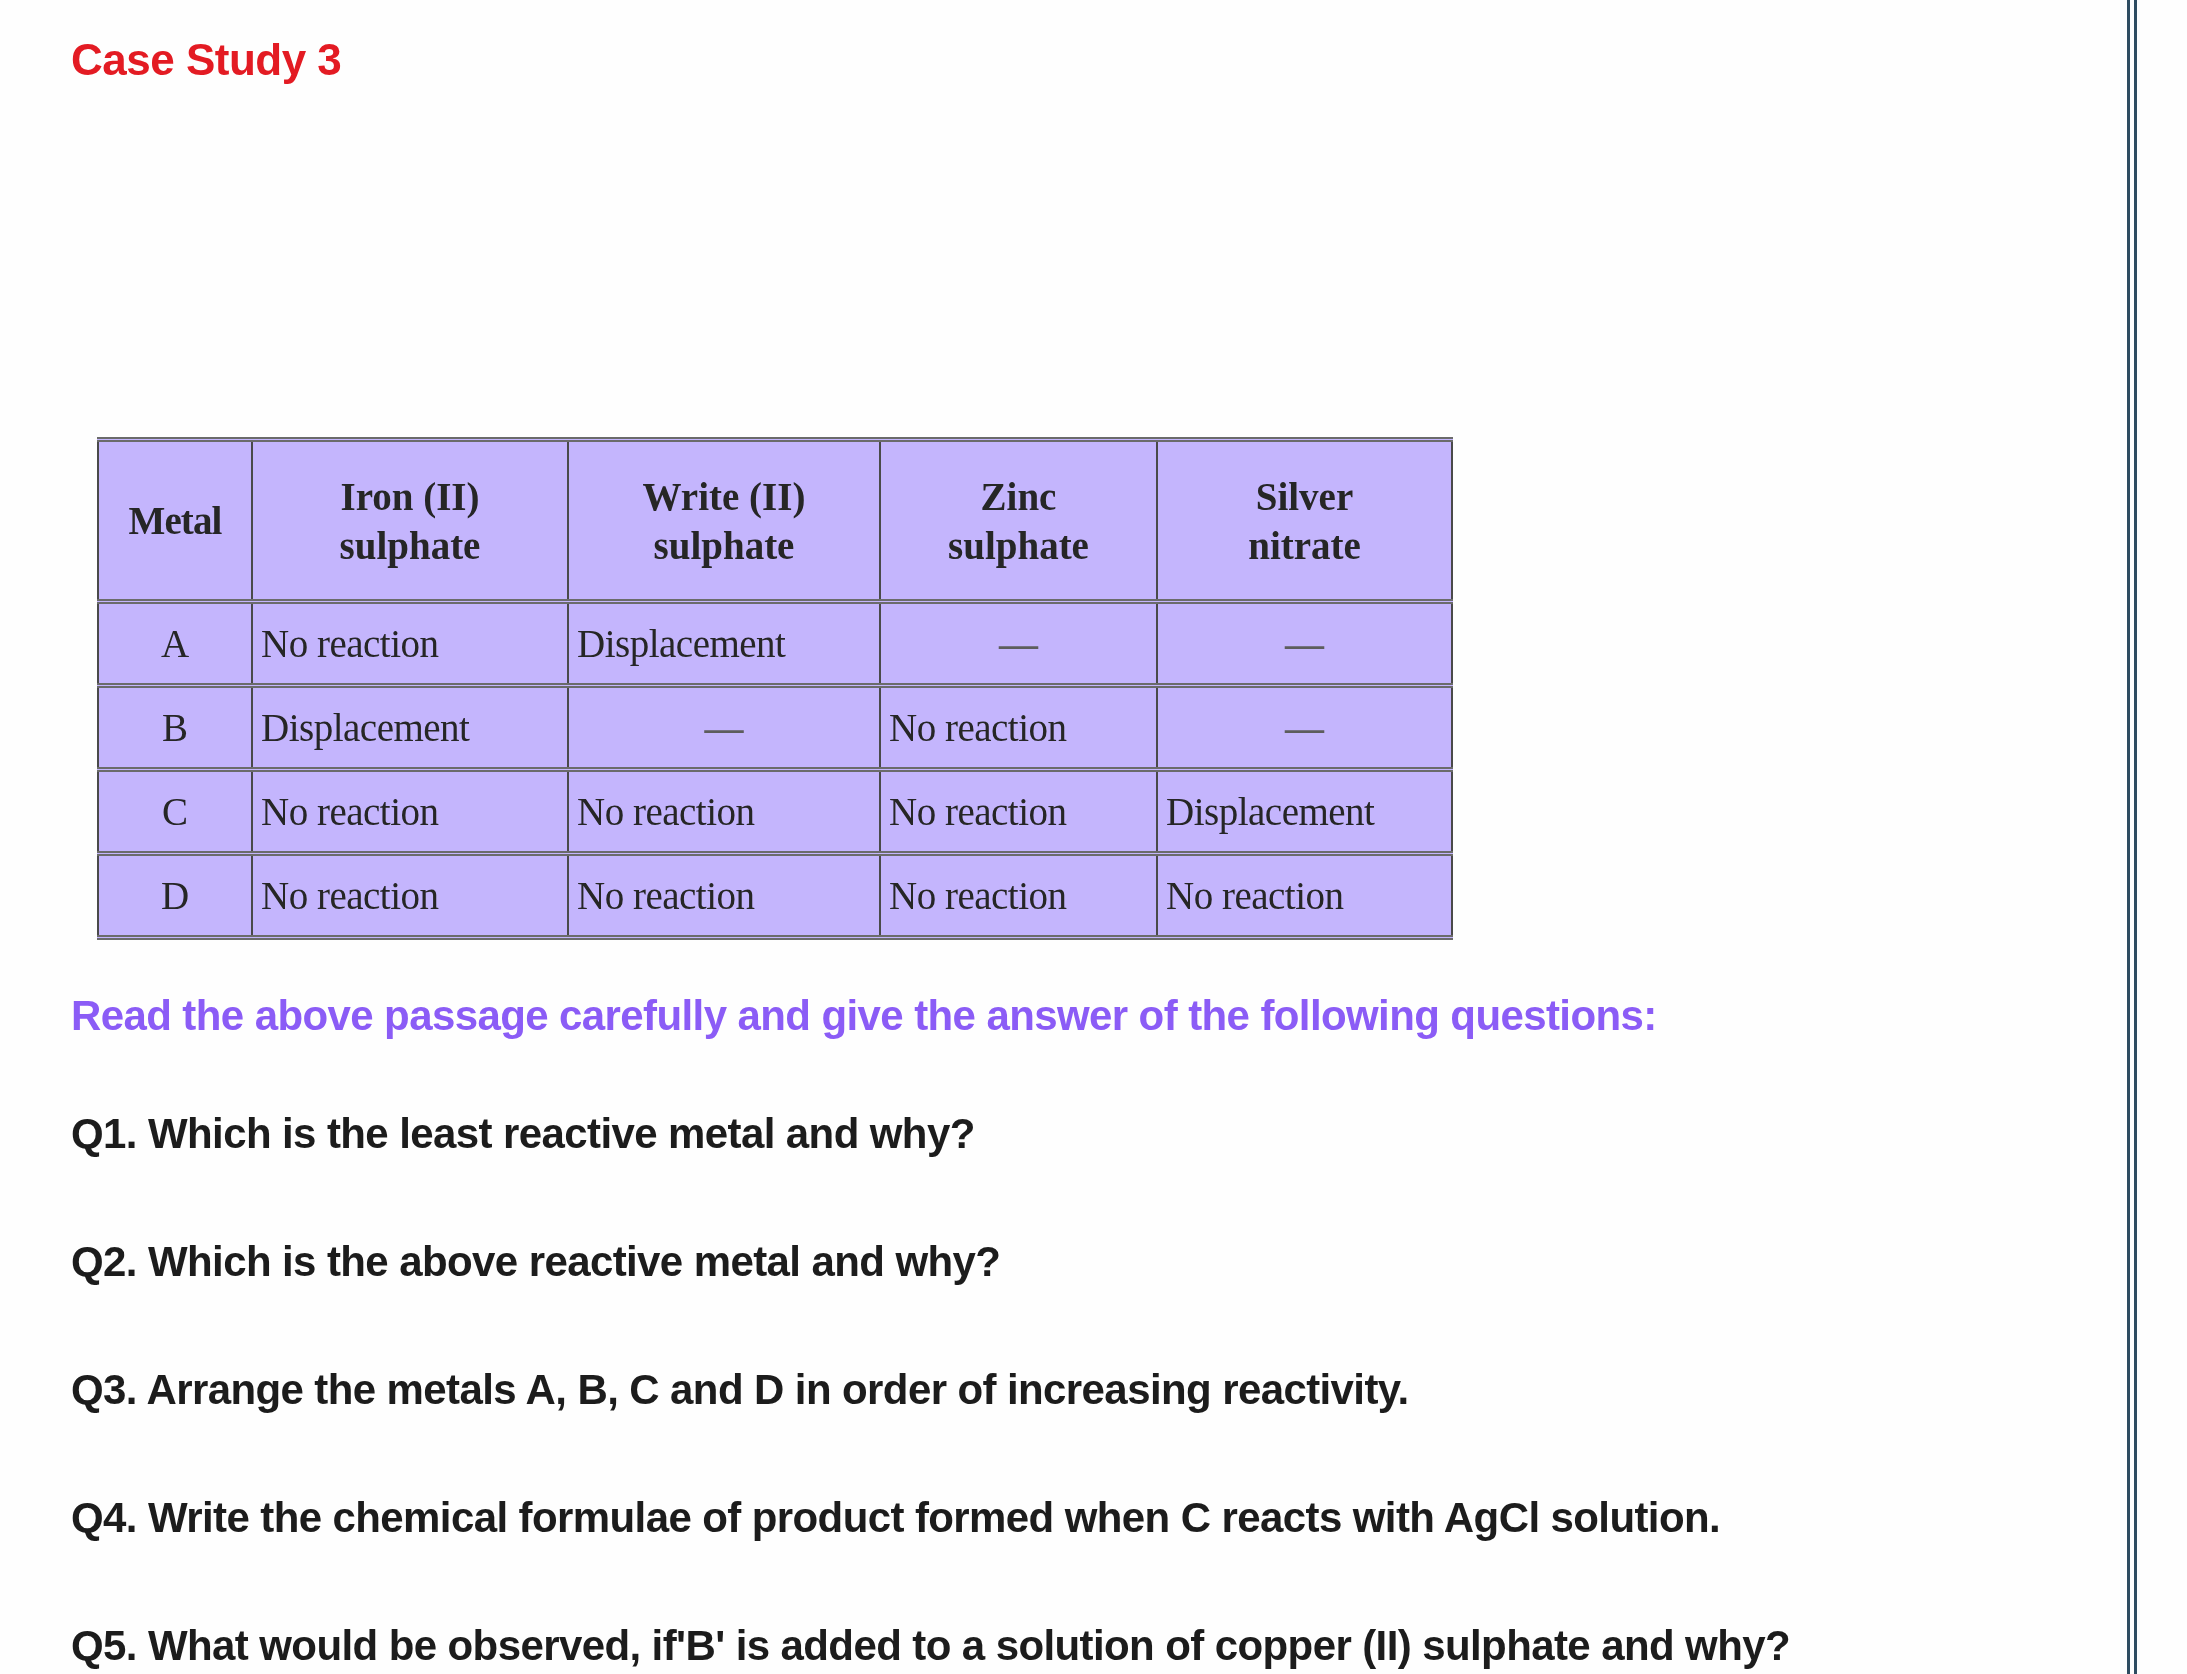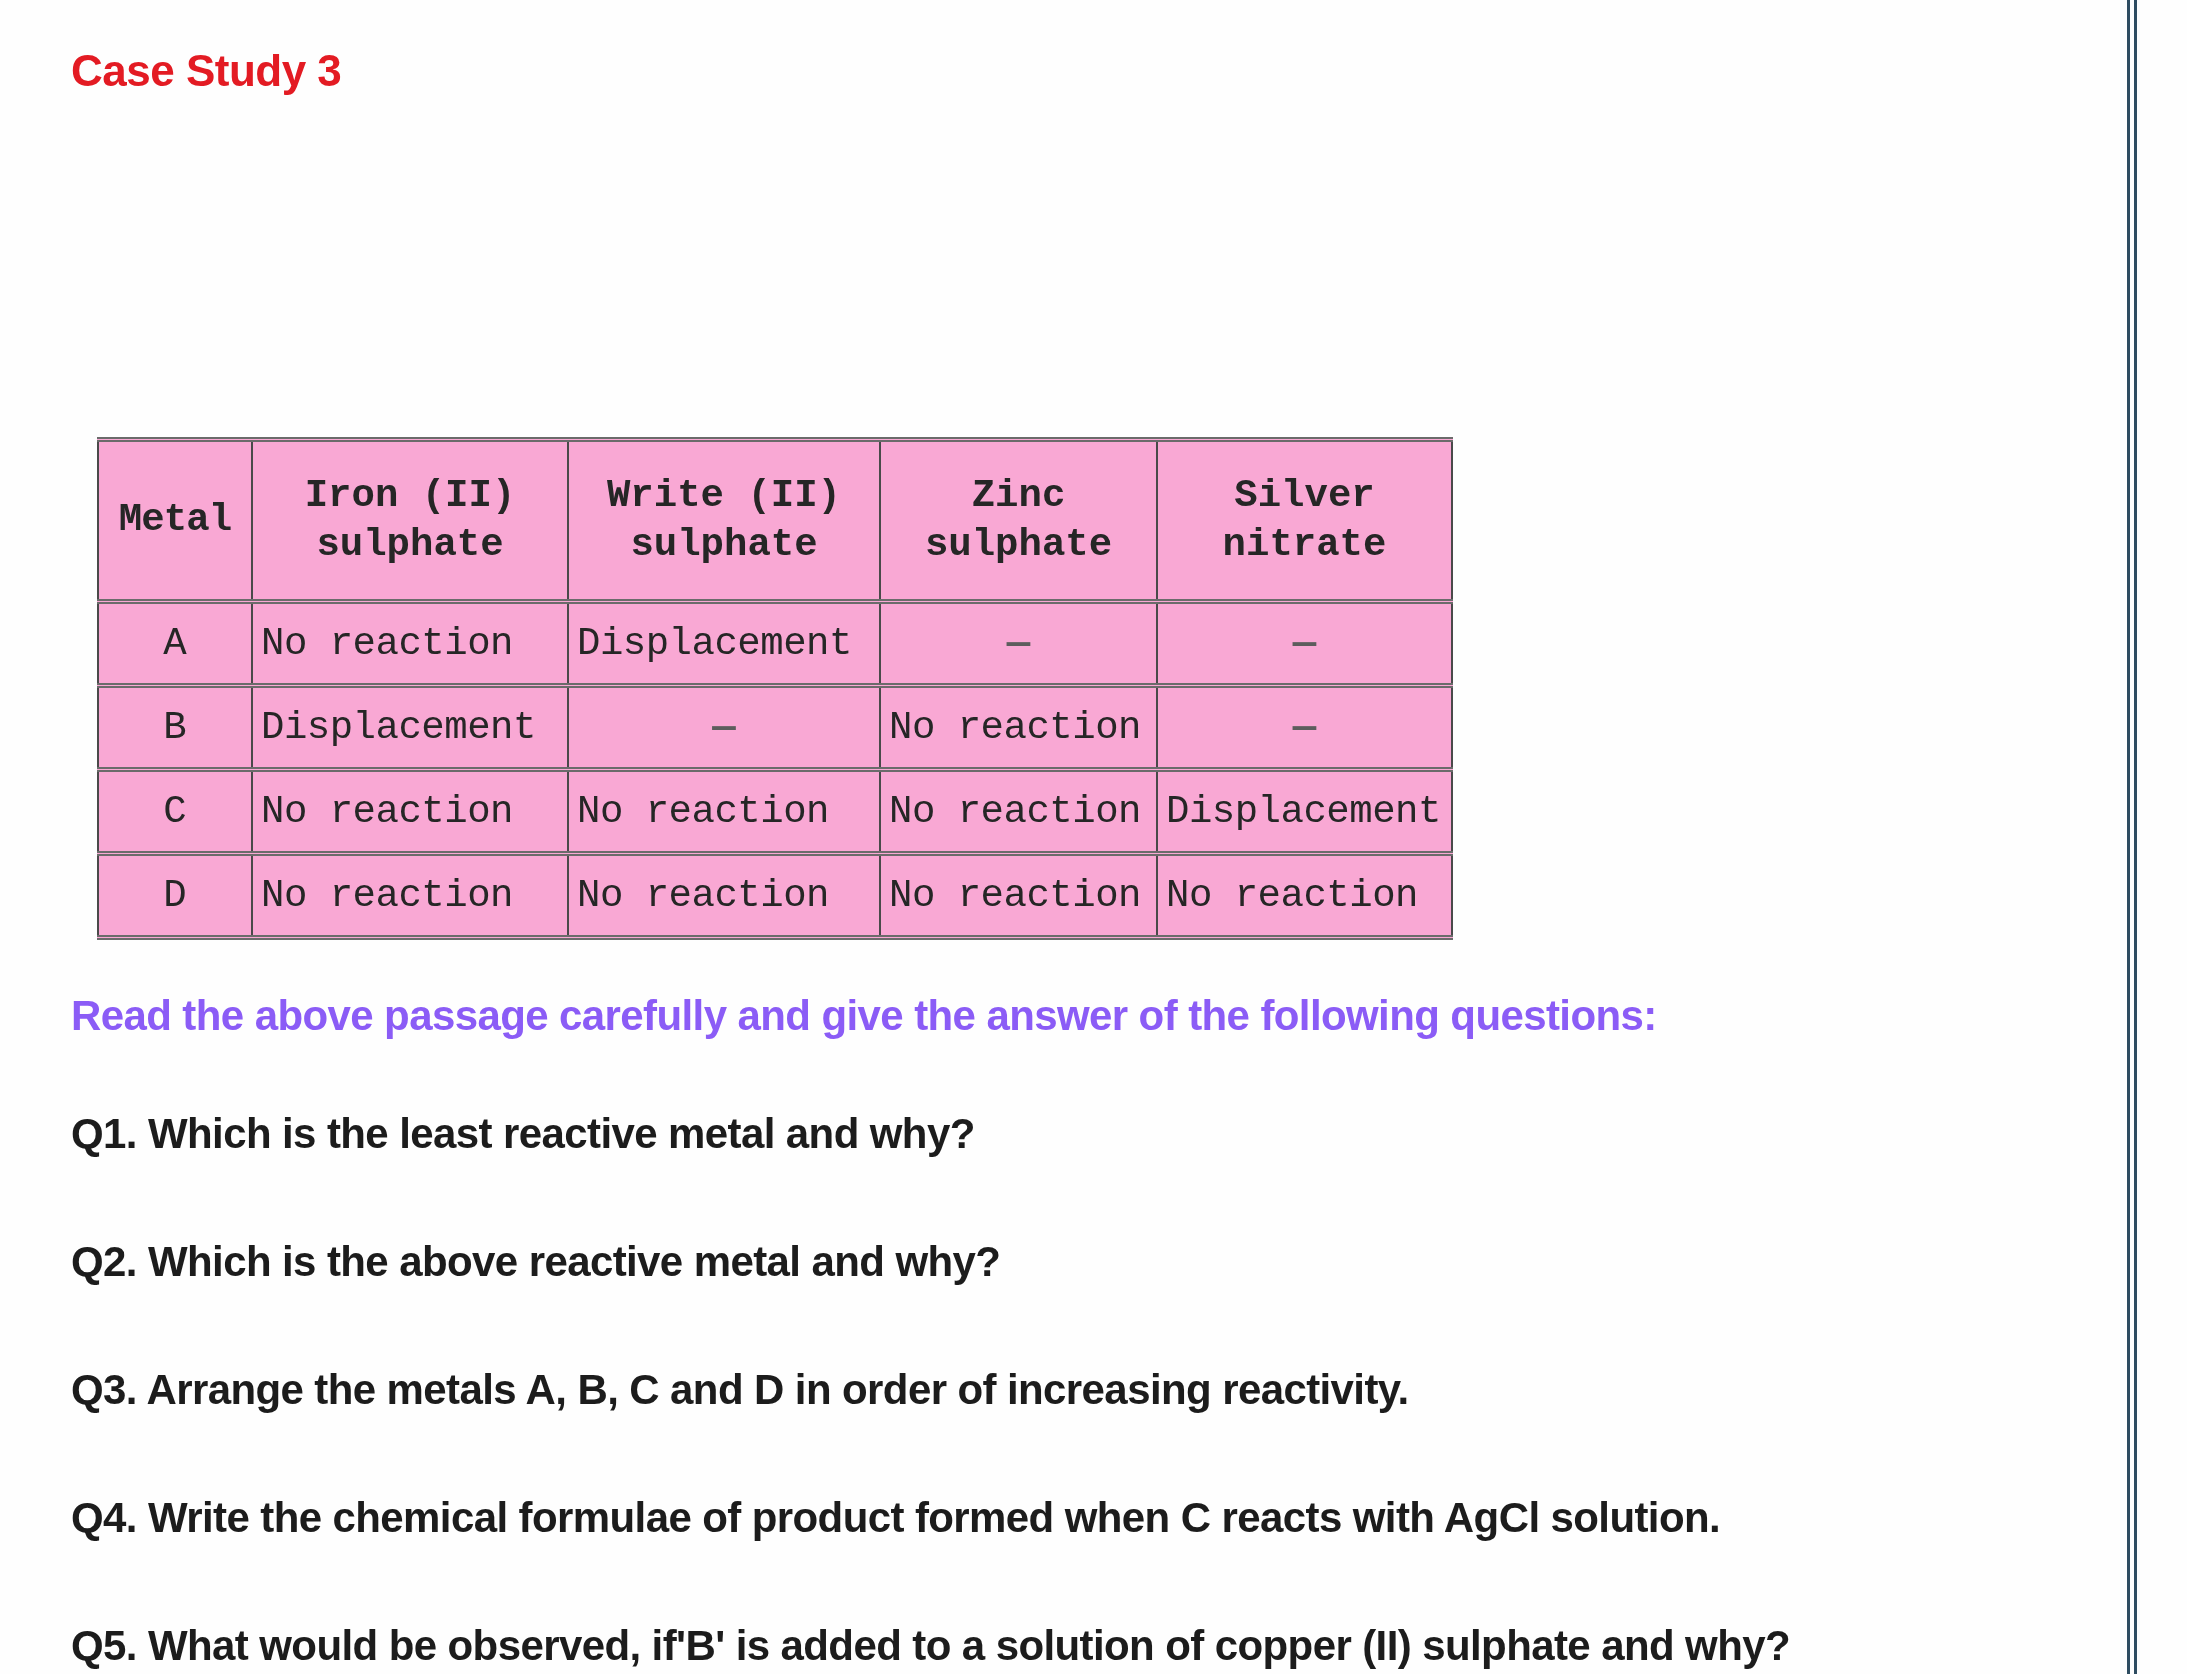--- a/index.html
+++ b/index.html
@@ -17,21 +17,21 @@
     position: absolute;
     top: 0;
     left: 2127px;
     height: 100%;
     width: 0;
     border-left: 10.4px double #2e4c61;
   }
   #case-title {
     position: absolute;
     left: 71px;
-    top: 46px;
+    top: 35px;
     font-size: 44px;
     font-weight: 700;
     color: #e31b23;
     letter-spacing: -0.5px;
     white-space: nowrap;
   }
   #intro {
     position: absolute;
     left: 71px;
     top: 107px;
@@ -42,23 +42,23 @@
   }
   #intro .line { line-height: 74px; white-space: nowrap; }
 
   #reaction-table {
     position: absolute;
     left: 97px;
     top: 437px;
     border-collapse: collapse;
     table-layout: fixed;
     width: 1355px;
-    font-family: Liberation Mono, monospace;
+    font-family: Liberation Serif, serif;
     color: #262626;
-    background: #f9a8d4;
+    background: #c4b5fd;
   }
   #reaction-table th, #reaction-table td {
     border-left: 2.8px solid #4a4a4a;
     border-right: 2.8px solid #4a4a4a;
     border-top: 5.7px double #6b6b6b;
     border-bottom: 5.7px double #6b6b6b;
     font-size: 39px;
     padding: 0 5.7px;
     overflow: hidden;
   }

